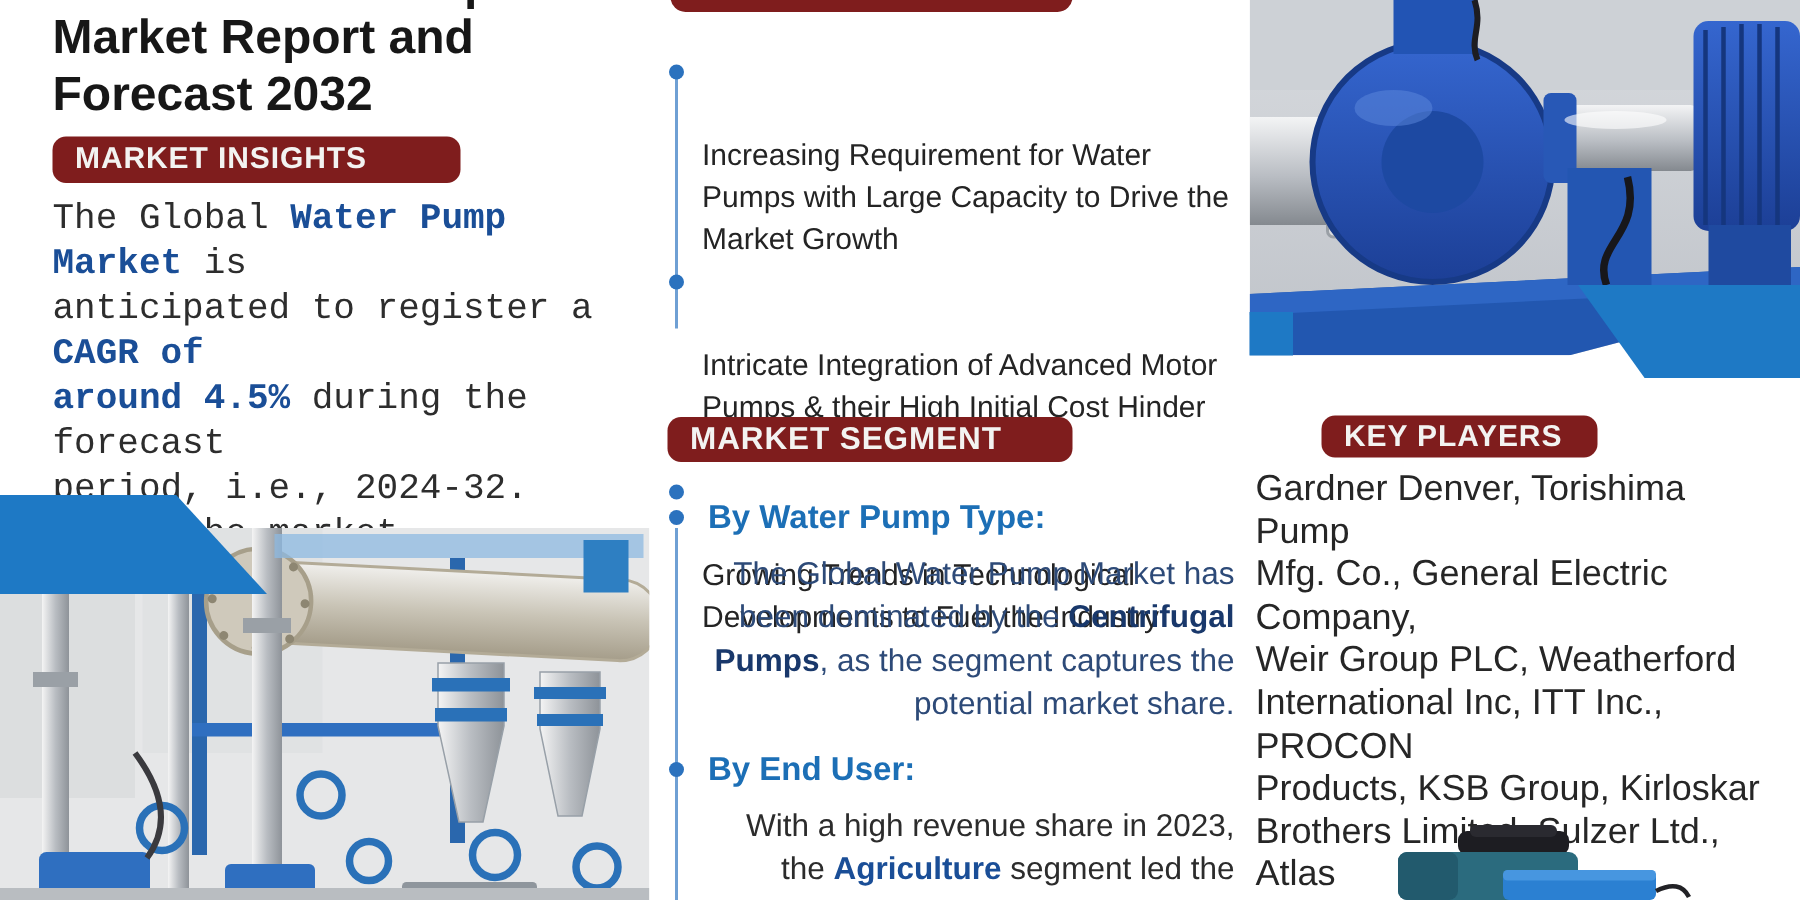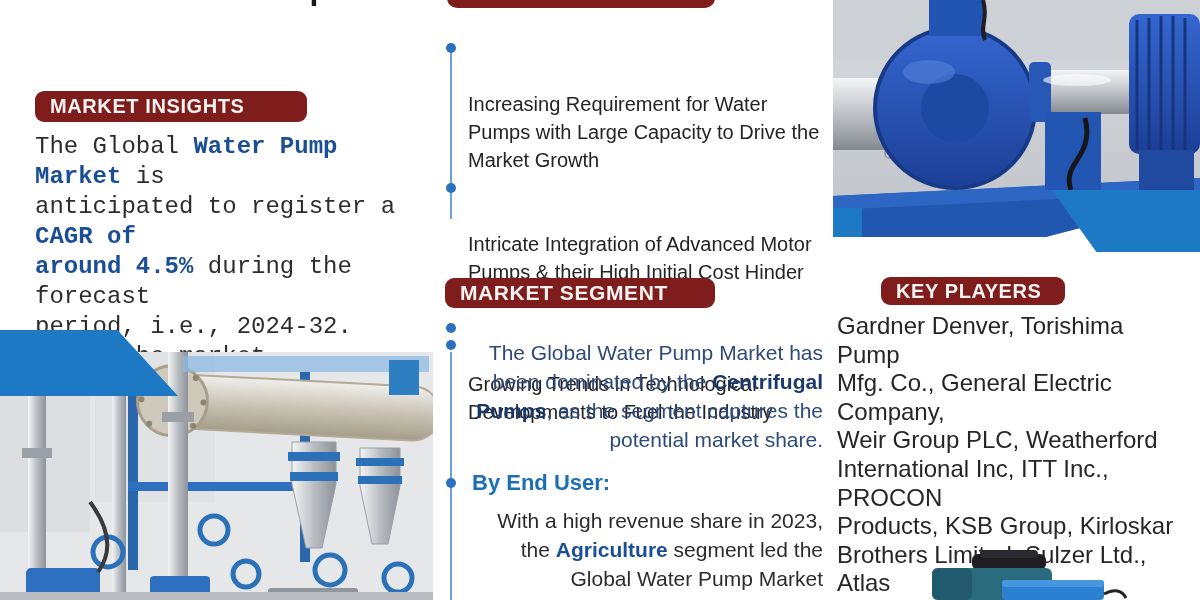--- a/index.html
+++ b/index.html
@@ -67,20 +67,22 @@
   .photo-small { position:absolute; left:880px; top:548px; width:250px; height:52px; }
 </style>
 </head>
 <body>
 
 <div class="page">
 
   <div class="title-cut-clip">
     <div class="inner">Global Water Pump</div>
   </div>
+  <h1 class="main-title">Market Report and
+Forecast 2032</h1>
 
   <div class="badge badge-insights">
     <span>MARKET INSIGHTS</span>
   </div>
 
   <p class="insights-para"><span>The Global </span><span class="em">Water Pump Market</span><span> is
 anticipated to register a </span><span class="em">CAGR of
 around 4.5%</span><span> during the forecast
 period, i.e., 2024-32. Also, the market
 size was valued at nearly </span><span class="em">USD 44.9
@@ -187,20 +189,21 @@
 
   <div class="badge badge-segment">
     <span>MARKET SEGMENT</span>
   </div>
 
   <div class="segment">
     <div class="vline"></div>
 
     <div class="seg-heading">
       <span class="dot"></span>
+      <span>By Water Pump Type:</span>
     </div>
     <p class="seg-para"><span>The Global Water Pump Market has
 been dominated by the </span><span class="em">Centrifugal
 Pumps</span><span>, as the segment captures the
 potential market share.</span></p>
 
     <div class="seg-heading second">
       <span class="dot"></span>
       <span>By End User:</span>
     </div>

